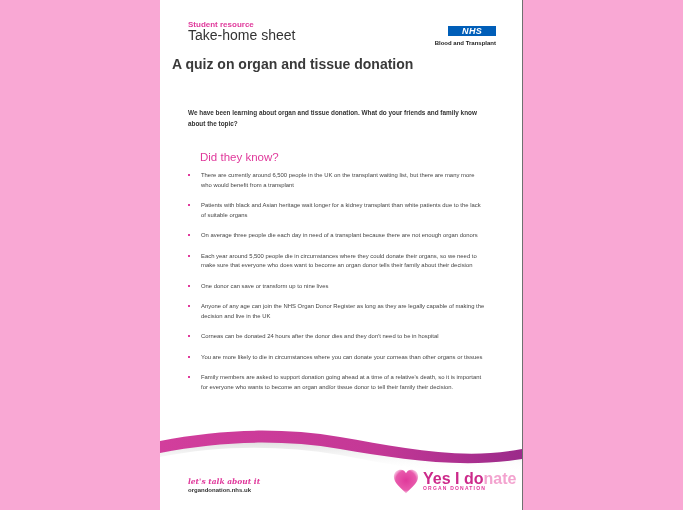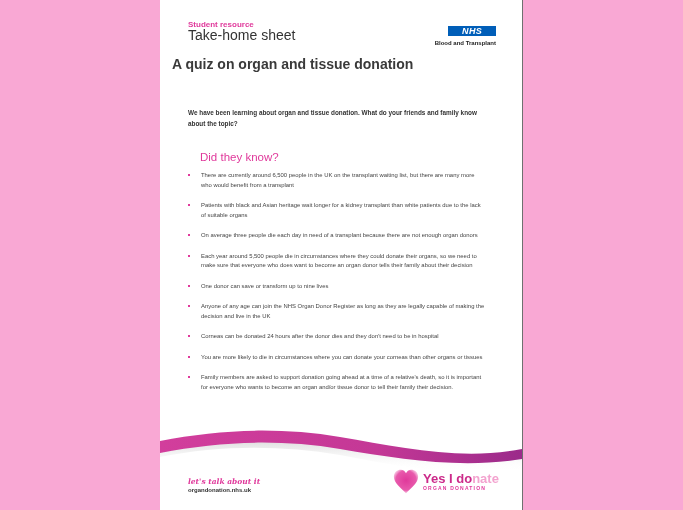--- a/index.html
+++ b/index.html
@@ -161,21 +161,21 @@
     .heart {
       width: 28px;
       height: 26px;
       margin-right: 3px;
     }
     .yes-text {
       display: flex;
       flex-direction: column;
     }
     .yes-main {
-      font-size: 13px;
+      font-size: 16px;
       font-weight: bold;
       line-height: 12px;
       color: #cc2a8a;
     }
     .yes-main .light {
       color: #f3a3cf;
     }
     .yes-sub {
       font-size: 5px;
       font-weight: bold;

